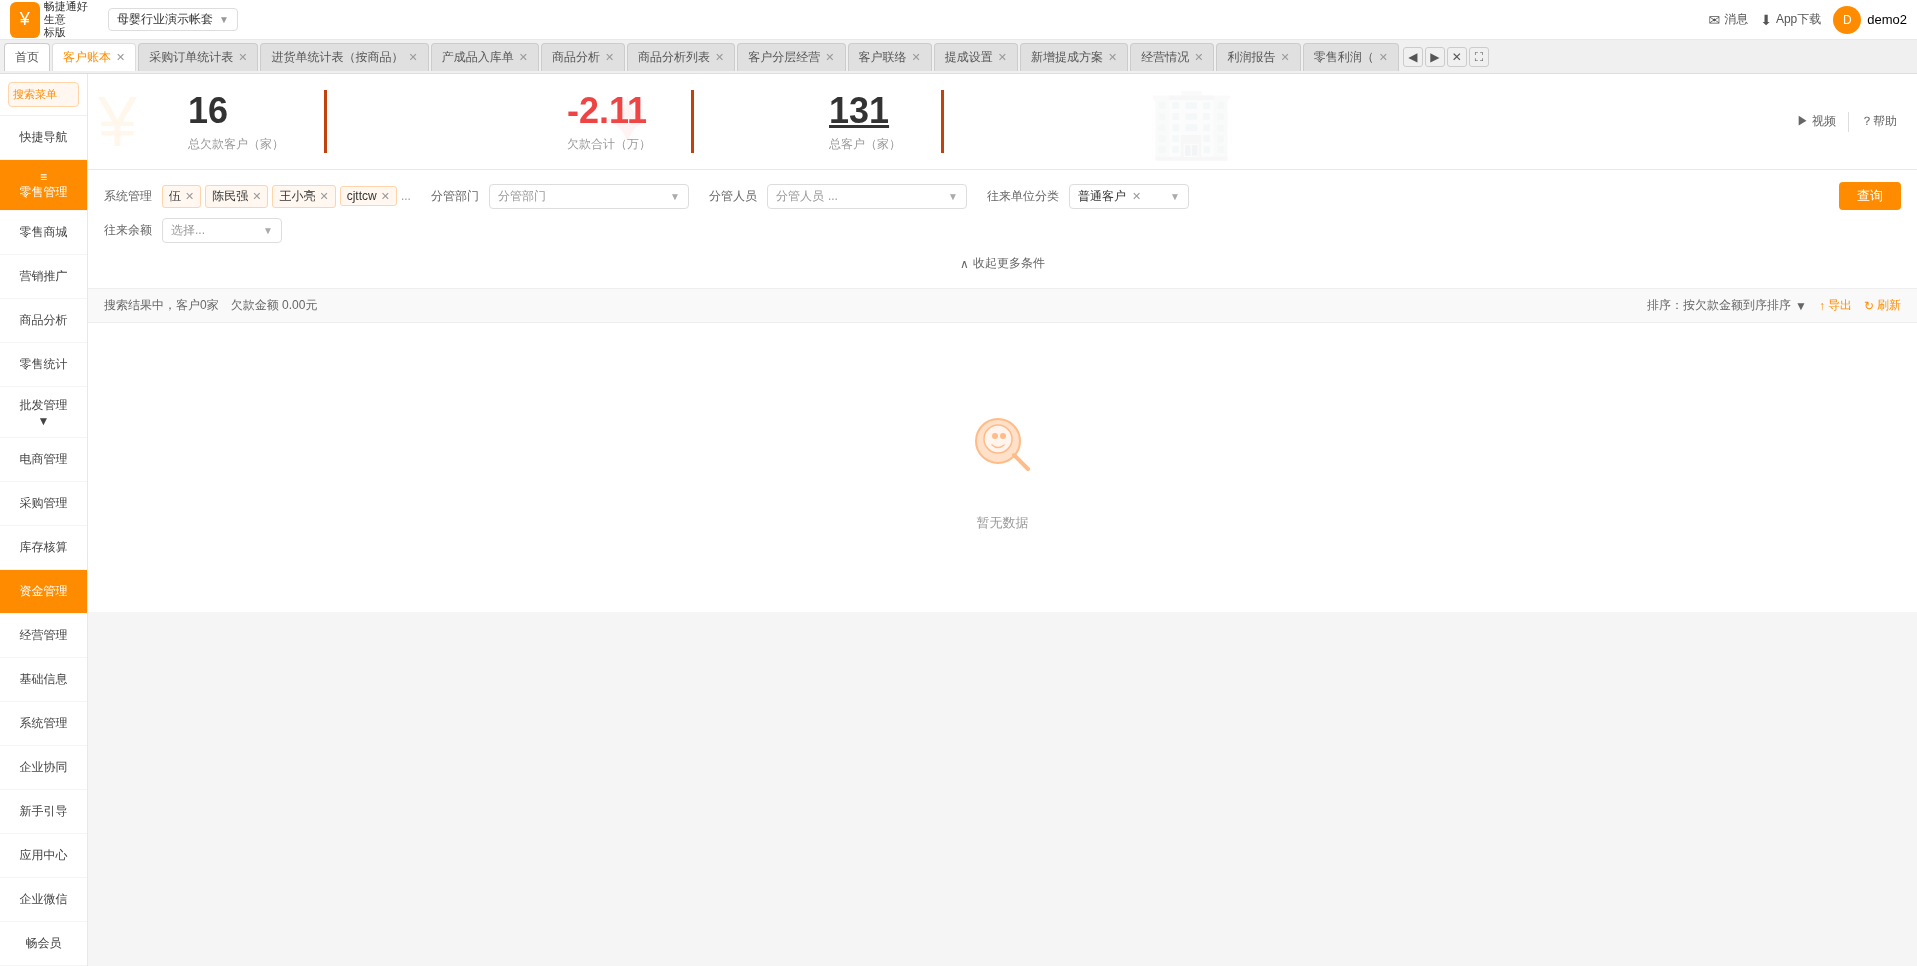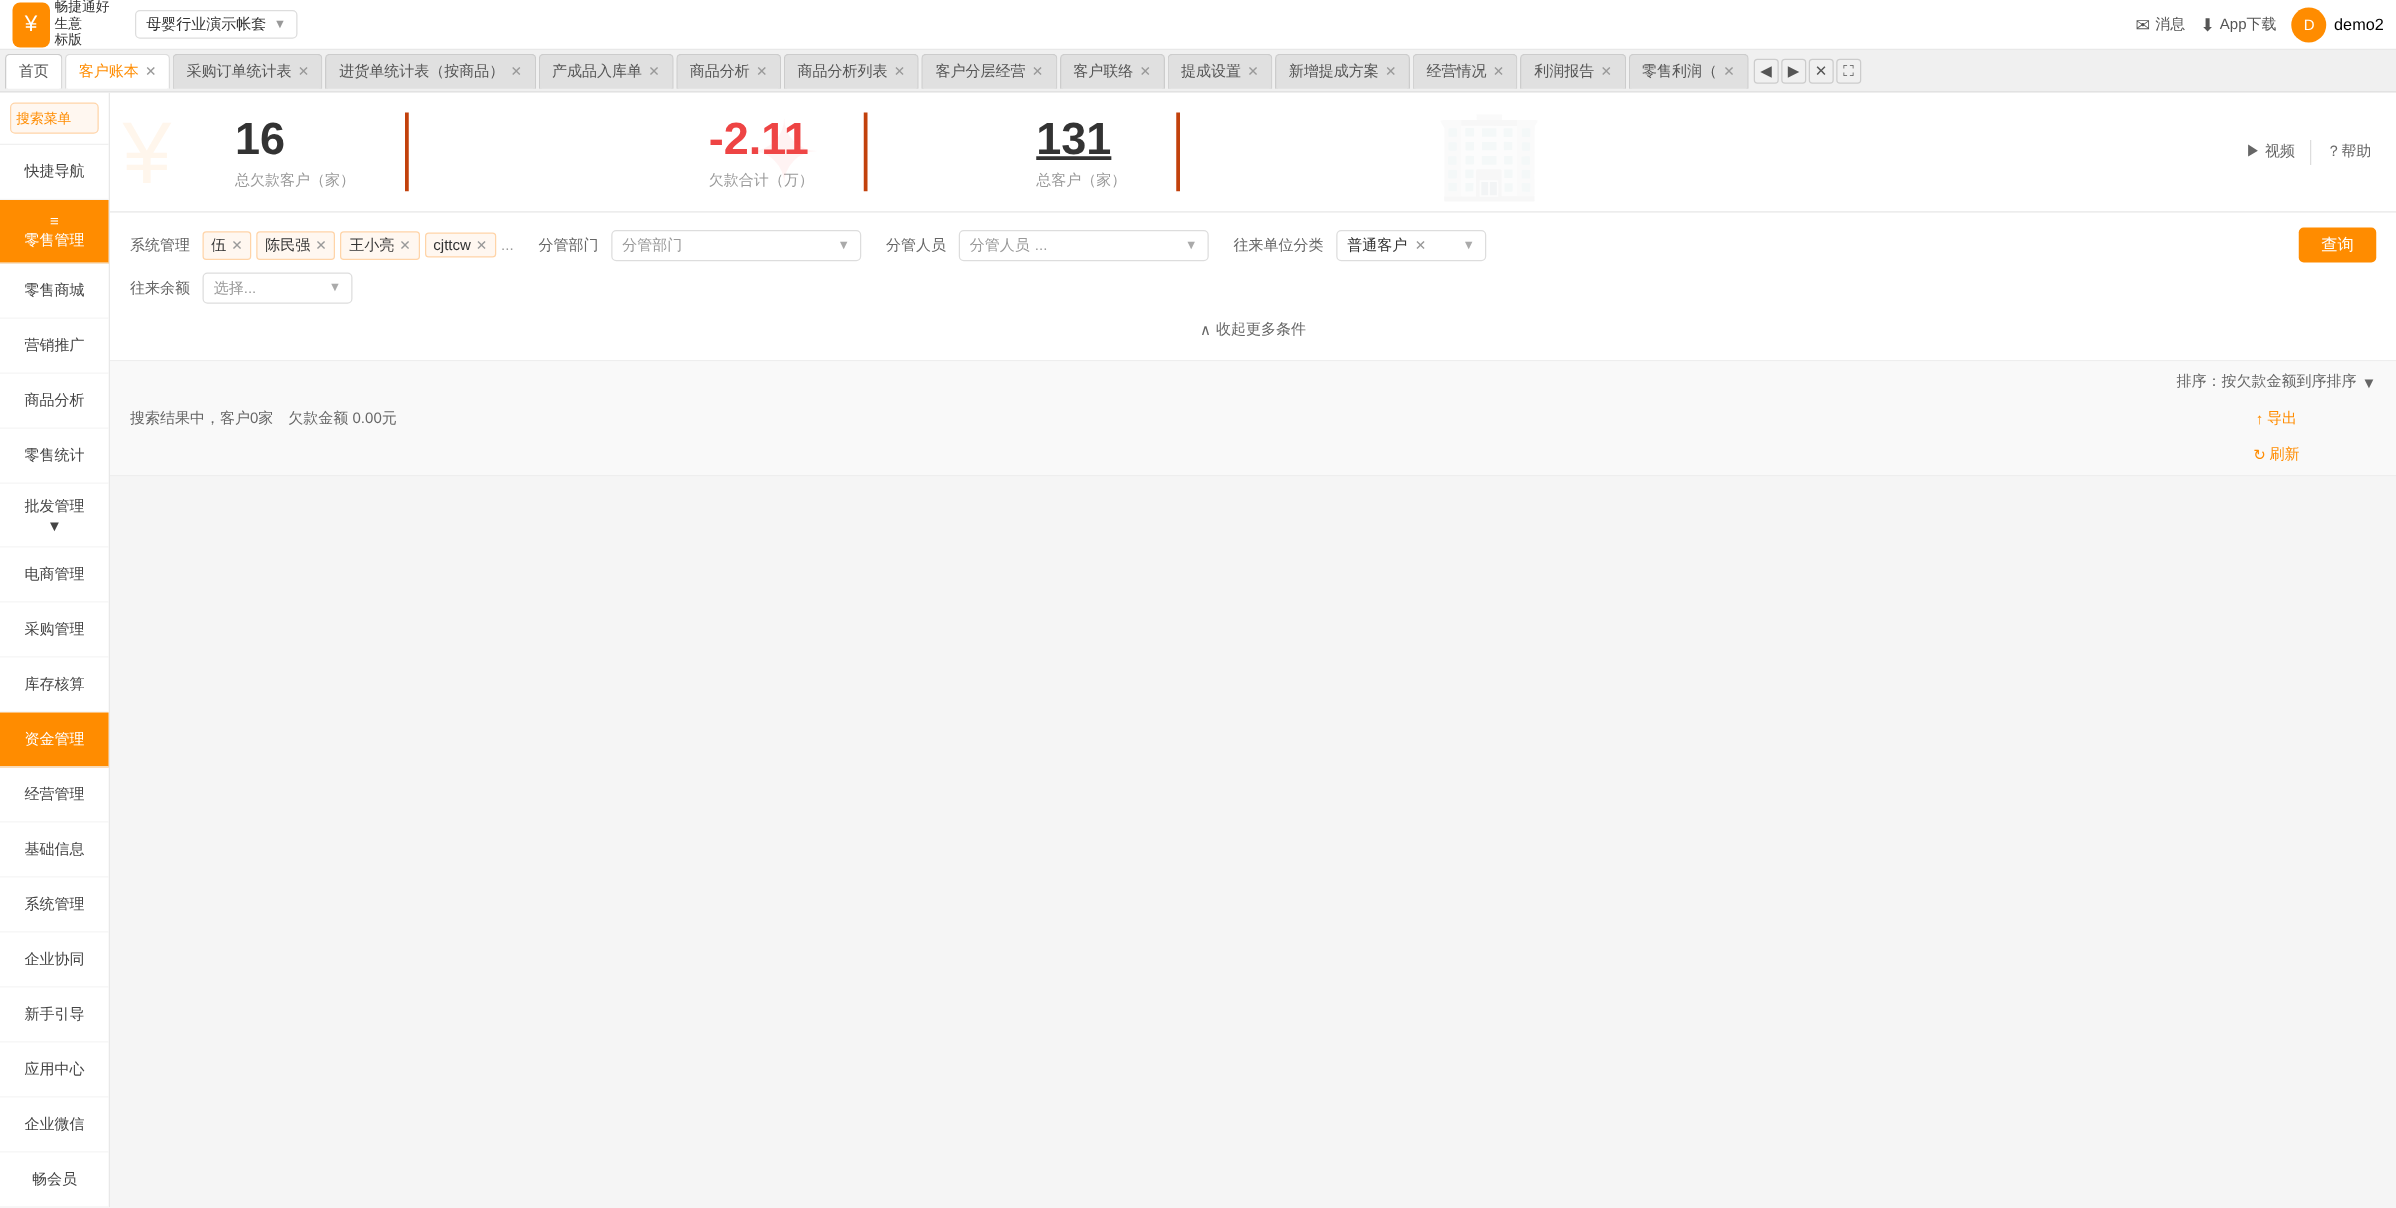--- a/index.html
+++ b/index.html
@@ -58,21 +58,21 @@
     .filter-more { font-size: 12px; color: #999; cursor: pointer; }
     .filter-select { border: 1px solid #ddd; border-radius: 4px; padding: 3px 8px; font-size: 12px; background: #fff; cursor: pointer; display: flex; align-items: center; gap: 4px; min-width: 120px; color: #999; }
     .filter-select .arrow { margin-left: auto; font-size: 10px; color: #aaa; }
     .filter-wide { min-width: 200px; }
     .extra-btn { font-size: 12px; color: #999; cursor: pointer; }
     .collapse-btn { display: flex; align-items: center; justify-content: center; gap: 4px; font-size: 12px; color: #666; cursor: pointer; padding: 4px; }
     .query-btn { background: #ff8c00; color: #fff; border: none; border-radius: 4px; padding: 5px 18px; font-size: 13px; cursor: pointer; margin-left: auto; }
 
     
     .results-bar { background: #f9f9f9; padding: 8px 16px; display: flex; align-items: center; font-size: 12px; color: #666; border-bottom: 1px solid #eee; }
-    .results-bar-right { margin-left: auto; display: flex; align-items: center; gap: 12px; flex-direction: column; }
+    .results-bar-right { margin-left: auto; display: flex; align-items: center; gap: 12px; }
     .sort-select { display: flex; align-items: center; gap: 4px; cursor: pointer; }
     .action-btn { display: flex; align-items: center; gap: 3px; cursor: pointer; color: #ff8c00; }
 
     
     .data-table { width: 100%; border-collapse: collapse; background: #fff; }
     .data-table th { padding: 10px 16px; text-align: left; font-size: 12px; font-weight: 500; color: #333; border-bottom: 2px solid #eee; background: #fafafa; }
 
     
     .empty-state { display: flex; flex-direction: column; align-items: center; justify-content: center; padding: 80px 0; background: #fff; }
     .empty-icon { font-size: 80px; color: #ffbb88; margin-bottom: 12px; }
@@ -348,15 +348,28 @@
         </div>
         <div class="action-btn">
           <span>↻</span>
           <span>刷新</span>
         </div>
       </div>
     </div>
 
     <div>
 
+      <div class="empty-state">
+        <div class="empty-icon">
+          <svg width="80" height="80" viewBox="0 0 80 80" fill="none" xmlns="http://www.w3.org/2000/svg">
+            <ellipse cx="35" cy="38" rx="22" ry="22" fill="#ffe0c8" stroke="#ffbb88" stroke-width="2"></ellipse>
+            <circle cx="35" cy="36" r="14" fill="#fff5ee" stroke="#ffbb88" stroke-width="1.5"></circle>
+            <line x1="51" y1="52" x2="65" y2="66" stroke="#ffbb88" stroke-width="4" stroke-linecap="round"></line>
+            <circle cx="32" cy="33" r="3" fill="#ffbb88"></circle>
+            <circle cx="40" cy="33" r="3" fill="#ffbb88"></circle>
+            <path d="M29 42 Q35 47 41 42" stroke="#ffbb88" stroke-width="1.5" fill="none" stroke-linecap="round"></path>
+          </svg>
+        </div>
+        <div class="empty-text">暂无数据</div>
+      </div>
     </div>
   </div>
 </div>
 
 </body></html>

